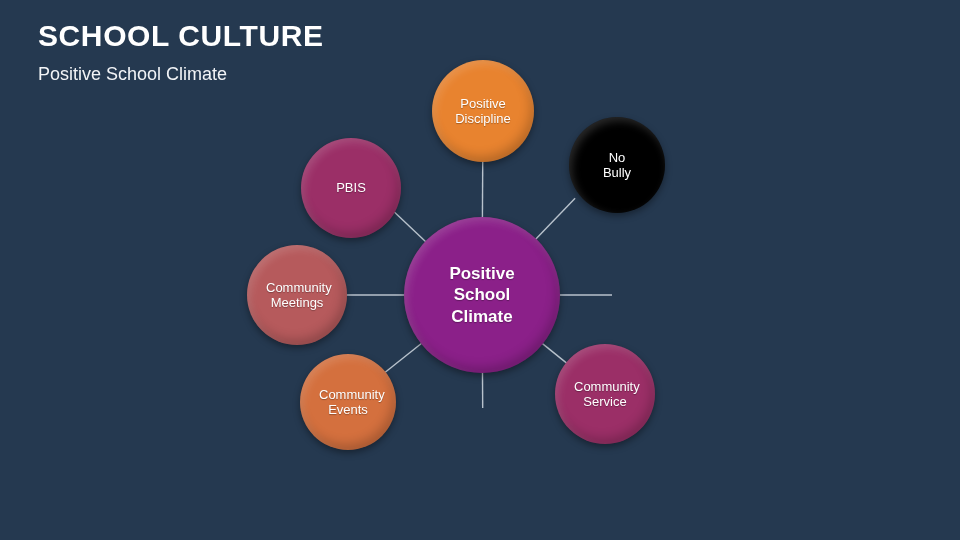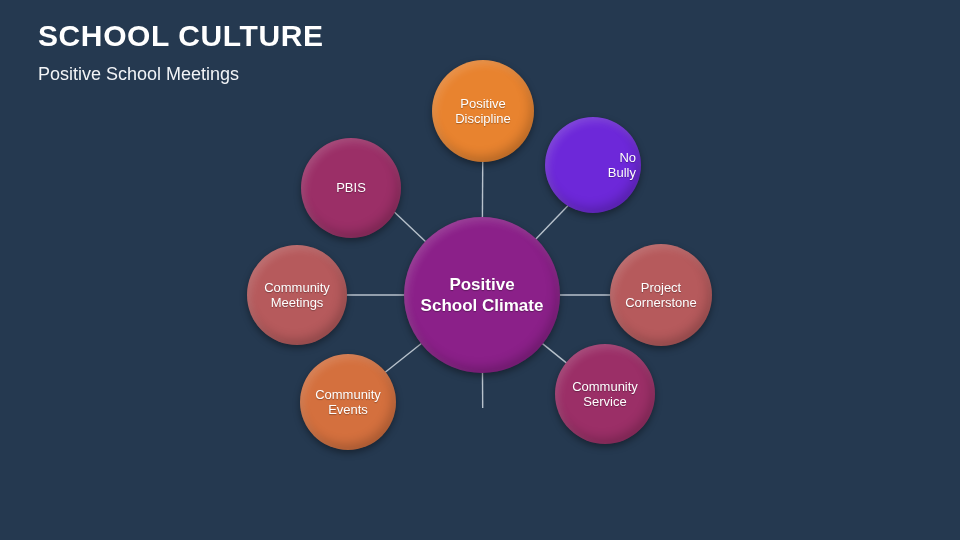--- a/index.html
+++ b/index.html
@@ -76,21 +76,21 @@
     text-align: center;
     color: #FFFFFF;
     box-shadow: 0 3px 7px rgba(0,0,0,0.38),
                 inset 3px 4px 9px rgba(255,255,255,0.16),
                 inset -3px -5px 11px rgba(0,0,0,0.22);
   }
 
   .node .label {
     display: block;
     width: 100%;
-    padding: 0 5px;
+    padding: 0 19px;
     line-height: 1.16;
     text-shadow: 0 1px 1px rgba(0,0,0,0.30);
   }
 
   #node-center {
     z-index: 5;
   }
 
   #node-center .label {
     font-size: 17px;
@@ -103,42 +103,39 @@
     font-weight: normal;
   }
 </style>
 </head>
 <body>
 
 <div id="slide">
 
   <div id="header">
     <div id="title">SCHOOL CULTURE</div>
-    <div id="subtitle">Positive School Meetings</div>
+    <div id="subtitle">Positive School Climate</div>
   </div>
 
   <div id="diagram">
     <svg id="connectors" viewBox="0 0 960 540" width="960" height="540" xmlns="http://www.w3.org/2000/svg">
         <line x1="482.4130373783919" y1="219.0011223758926" x2="482.73369958498415" y2="159.99927636291136" stroke="#B8C2CC" stroke-width="1.4"></line>
         <line x1="534.6762624351356" y1="240.21668706745896" x2="575.1169990524179" y2="198.15832098548537" stroke="#B8C2CC" stroke-width="1.4"></line>
         <line x1="558" y1="295" x2="612" y2="295" stroke="#B8C2CC" stroke-width="1.4"></line>
         <line x1="541.2048880799819" y1="342.65271479608293" x2="567.6074391073798" y2="363.90354854984236" stroke="#B8C2CC" stroke-width="1.4"></line>
         <line x1="482.46912686476156" y1="370.9985520913705" x2="482.6975366266669" y2="408.00093352003745" stroke="#B8C2CC" stroke-width="1.4"></line>
         <line x1="422.61075574704984" y1="342.422754739296" x2="383.94612152152246" y2="373.29675371042606" stroke="#B8C2CC" stroke-width="1.4"></line>
         <line x1="406" y1="295" x2="345" y2="295" stroke="#B8C2CC" stroke-width="1.4"></line>
         <line x1="426.8054579583574" y1="242.75478463233833" x2="385.8597107631427" y2="203.9969781269442" stroke="#B8C2CC" stroke-width="1.4"></line>
       </svg>
   <div class="node node-satellite" id="node-positive-discipline" style="left: 432px; top: 60px; width: 102px; height: 102px; background: rgb(232, 131, 47);">
         <span class="label">Positive<br>Discipline</span>
       </div>
-      <div class="node node-satellite" id="node-no-bully" style="left: 545px; top: 117px; width: 96px; height: 96px; background: #6d28d9; text-align: right;">
+      <div class="node node-satellite" id="node-no-bully" style="left: 569px; top: 117px; width: 96px; height: 96px; background: #000000;">
         <span class="label">No<br>Bully</span>
-      </div>
-      <div class="node node-satellite" id="node-project-cornerstone" style="left: 610px; top: 244px; width: 102px; height: 102px; background: rgb(182, 90, 92);">
-        <span class="label">Project<br>Cornerstone</span>
       </div>
       <div class="node node-satellite" id="node-community-service" style="left: 555px; top: 344px; width: 100px; height: 100px; background: rgb(155, 47, 103);">
         <span class="label">Community<br>Service</span>
       </div>
       <div class="node node-satellite" id="node-community-events" style="left: 300px; top: 354px; width: 96px; height: 96px; background: rgb(212, 112, 62);">
         <span class="label">Community<br>Events</span>
       </div>
       <div class="node node-satellite" id="node-community-meetings" style="left: 247px; top: 245px; width: 100px; height: 100px; background: rgb(182, 90, 92);">
         <span class="label">Community<br>Meetings</span>
       </div>

